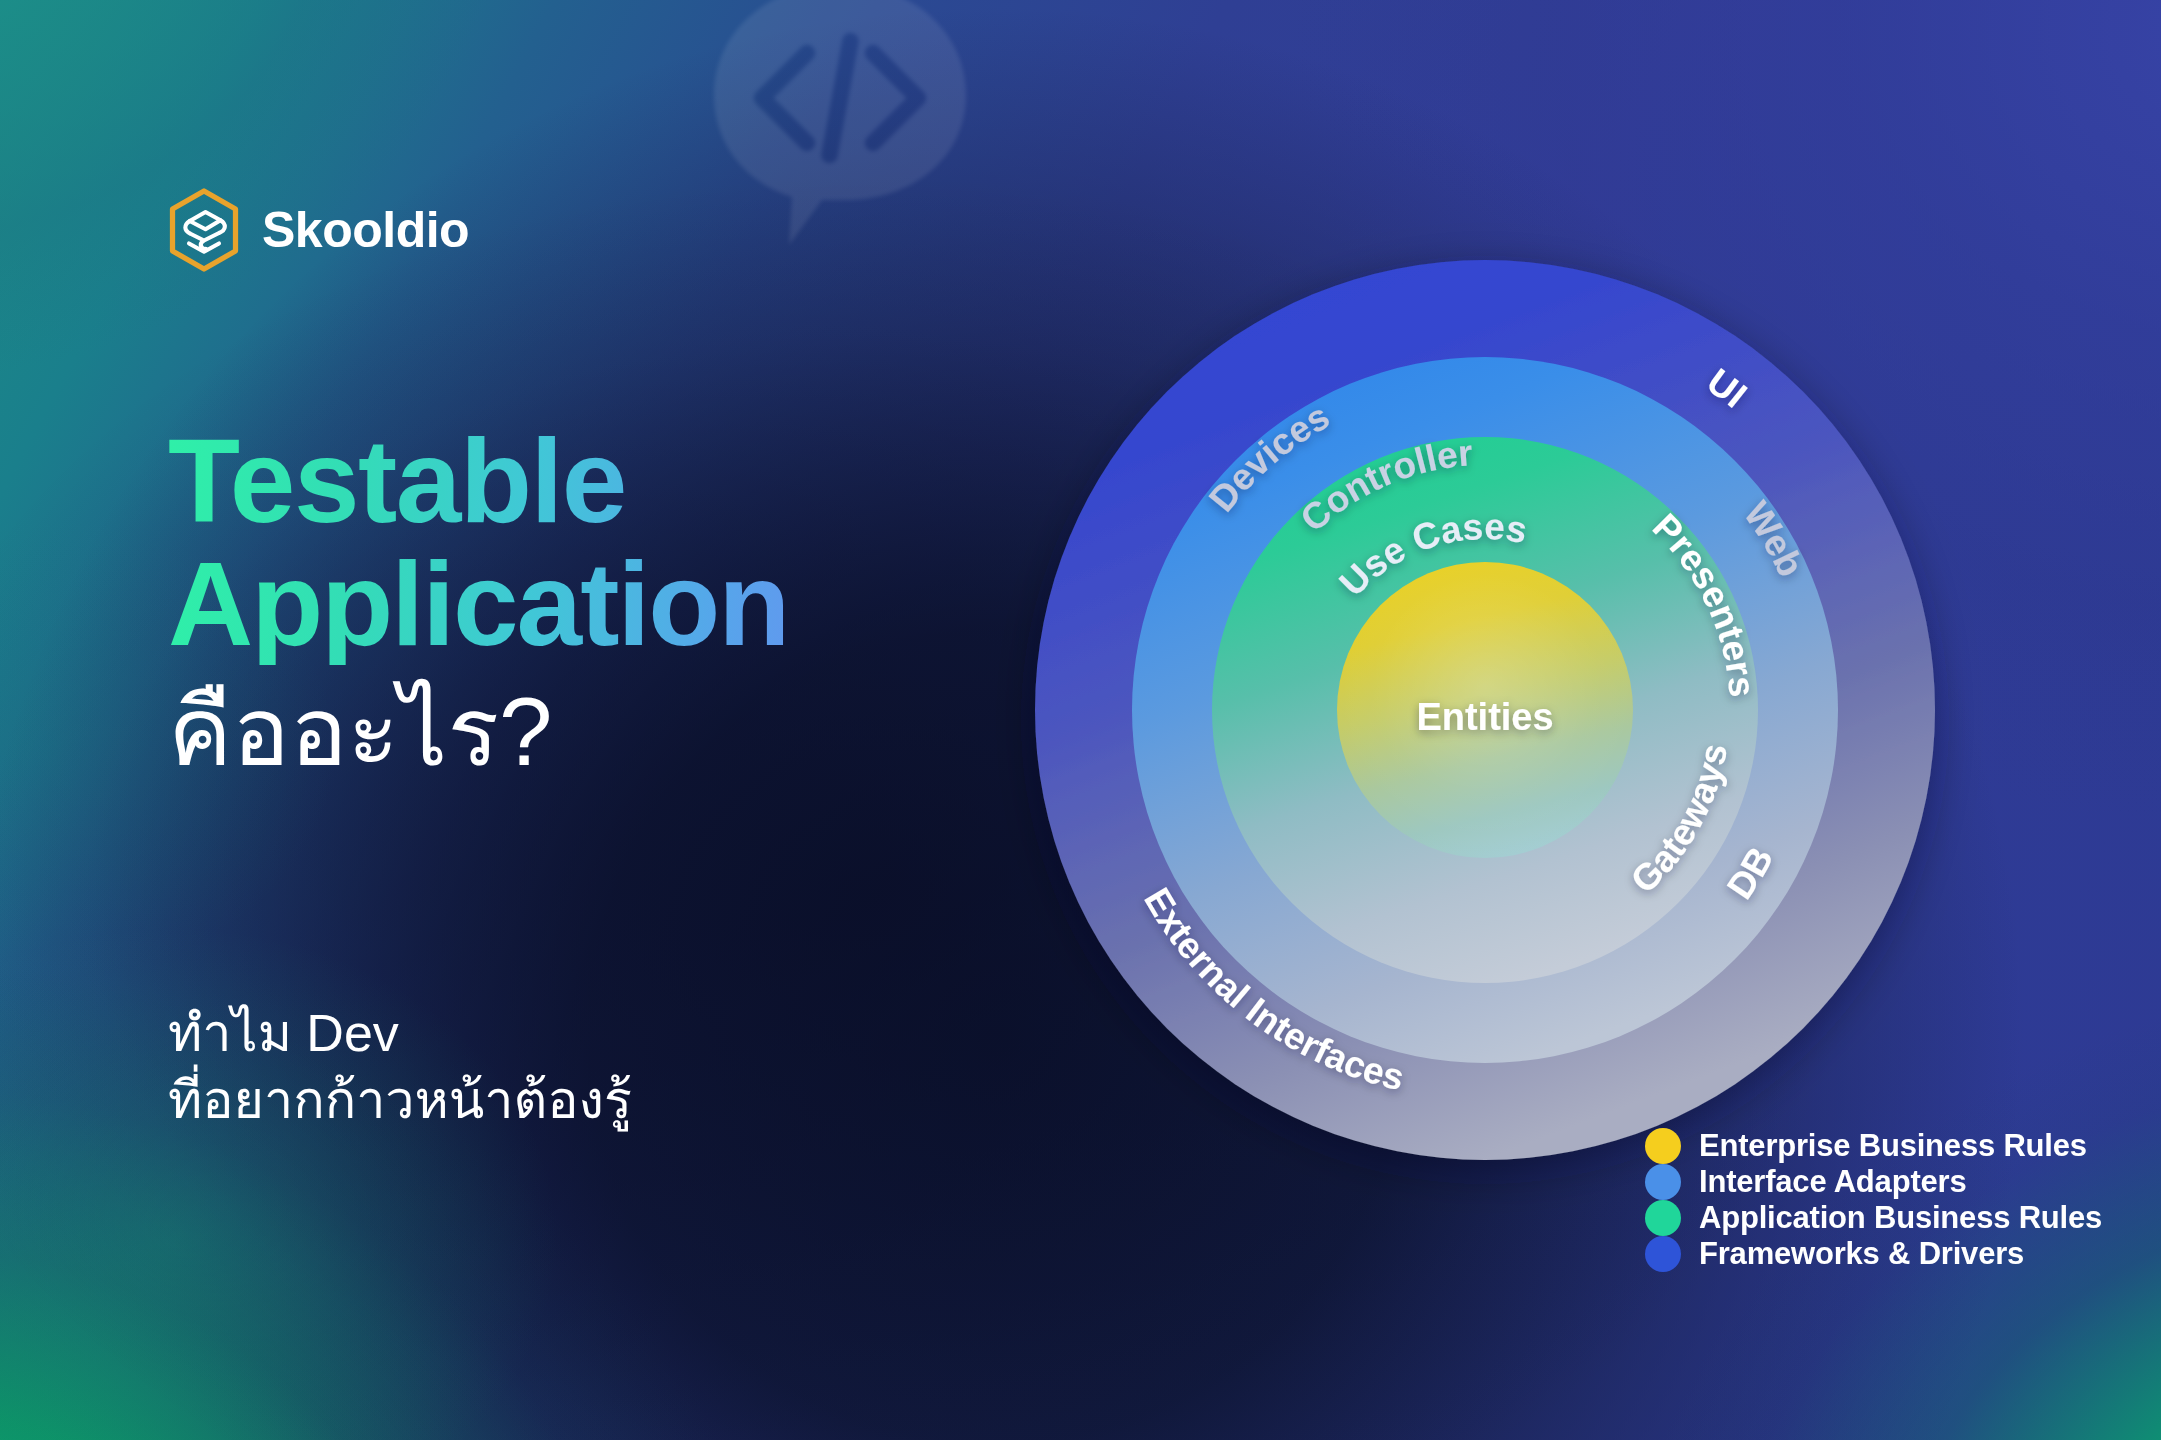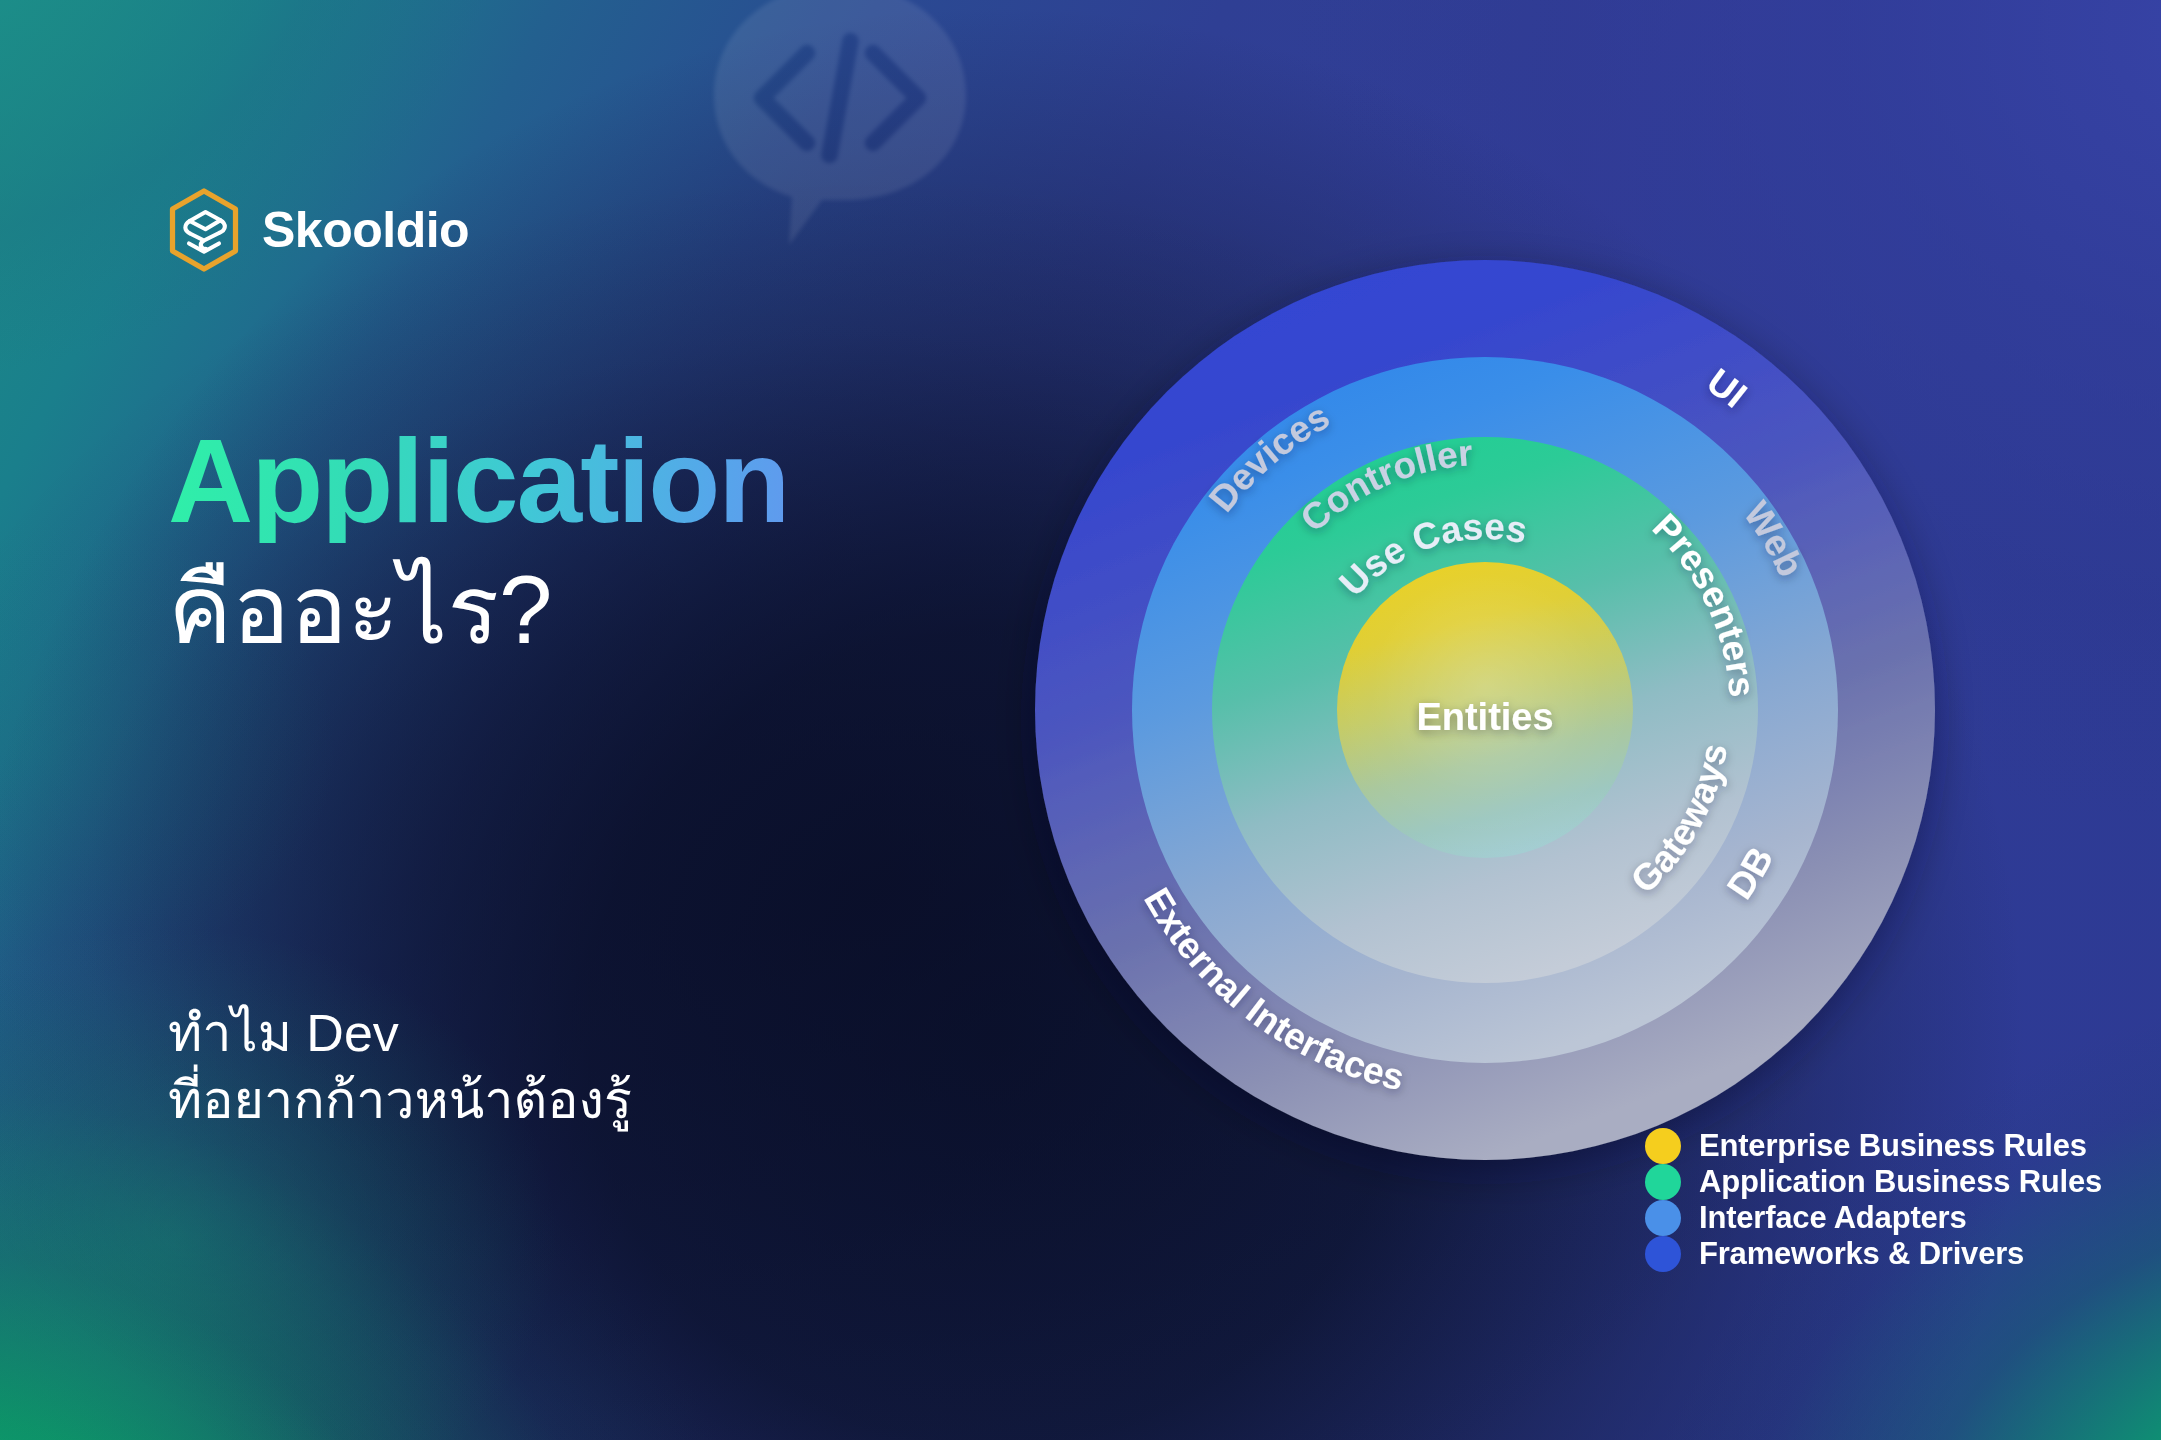--- a/index.html
+++ b/index.html
@@ -225,20 +225,21 @@
         <path d="M72 43 C80 48 80 56 70 60 L50 70 C43 74 45 80 52 82" fill="none" stroke="#ffffff" stroke-width="5.5" stroke-linecap="round" stroke-linejoin="round"></path>
         <path d="M31 44 C23 49 23 57 32 61 L48 69" fill="none" stroke="#ffffff" stroke-width="5.5" stroke-linecap="round"></path>
         <path d="M30 74 L50 85 L70 74" fill="none" stroke="#ffffff" stroke-width="5.5" stroke-linecap="round" stroke-linejoin="round"></path>
         <circle cx="52" cy="82" r="3.6" fill="#ffffff"></circle>
       </svg>
     </span>
     <span class="logo-text">Skooldio</span>
   </div>
 
   <div class="headline">
+    <div class="hl-line l1">Testable</div>
     <div class="hl-line l2">Application</div>
     <div class="hl-thai">คืออะไร?</div>
   </div>
 
   <div class="subhead">
     <div>ทำไม Dev</div>
     <div>ที่อยากก้าวหน้าต้องรู้</div>
   </div>
 
   <div class="diagram">
@@ -353,26 +354,26 @@
       <text class="ring-label lbl-ent" x="565" y="585" text-anchor="middle" filter="url(#textShadow)">Entities</text>
     </svg>
   </div>
 
   <div class="legend">
     <div class="legend-item">
       <span class="legend-dot" style="background:#F5CE1E"></span>
       <span class="legend-label">Enterprise Business Rules</span>
     </div>
     <div class="legend-item">
+      <span class="legend-dot" style="background:#4A90E8"></span>
+      <span class="legend-label">Interface Adapters</span>
+    </div>
+    <div class="legend-item">
       <span class="legend-dot" style="background:#20D69A"></span>
       <span class="legend-label">Application Business Rules</span>
-    </div>
-    <div class="legend-item">
-      <span class="legend-dot" style="background:#4A90E8"></span>
-      <span class="legend-label">Interface Adapters</span>
     </div>
     <div class="legend-item">
       <span class="legend-dot" style="background:#2E54D8"></span>
       <span class="legend-label">Frameworks &amp; Drivers</span>
     </div>
   </div>
 
 </div>
 
 </body></html>

